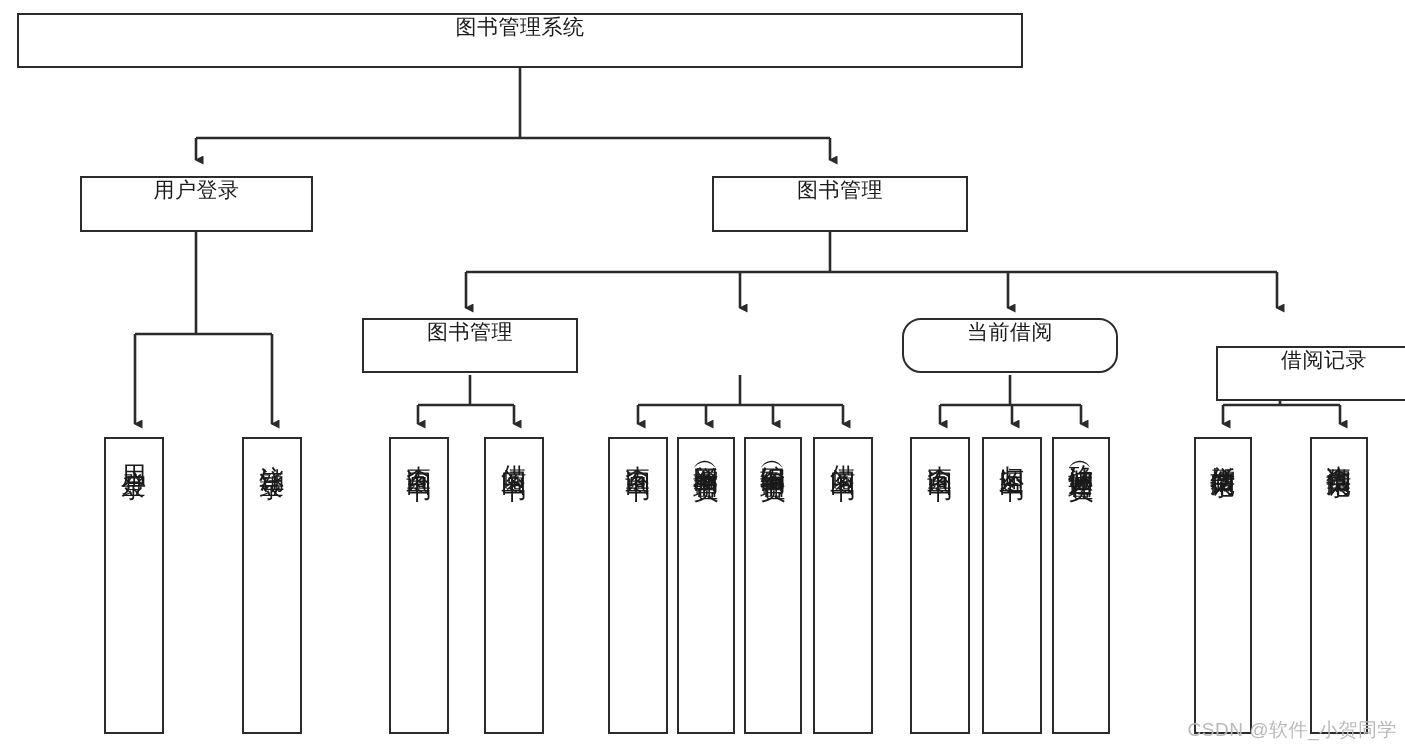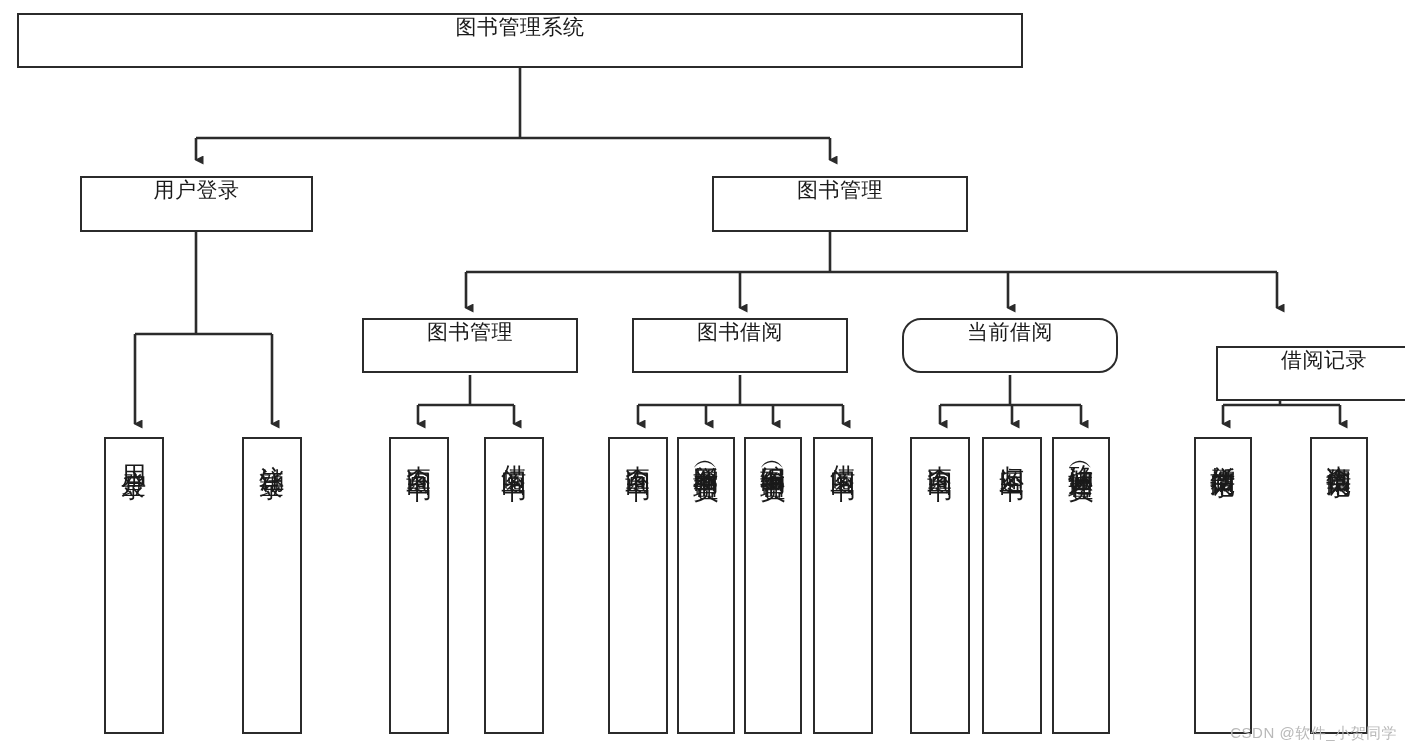--- a/index.html
+++ b/index.html
@@ -63,21 +63,21 @@
     white-space: nowrap;
   }
   .node.v.tall .label {
     font-size: 25px;
     letter-spacing: 2px;
   }
   .watermark {
     position: absolute;
     right: 8px;
     bottom: 4px;
-    font-size: 15px;
+    font-size: 19px;
     color: #b9b9b9;
     letter-spacing: 0.5px;
     white-space: nowrap;
   }
 </style>
 </head>
 <body>
 
 <div id="canvas">
 
@@ -138,23 +138,20 @@
   <div class="node h" style="left:80px; top:176px; width:233px; height:56px;">
     <span class="label">用户登录</span>
   </div>
   <div class="node h" style="left:712px; top:176px; width:256px; height:56px;">
     <span class="label">图书管理</span>
   </div>
 
   <div class="node h" style="left:362px; top:318px; width:216px; height:55px;">
     <span class="label">图书管理</span>
   </div>
-  <div class="node h" style="left:632px; top:318px; width:216px; height:55px;">
-    <span class="label">图书借阅</span>
-  </div>
   <div class="node h" style="left:902px; top:318px; width:216px; height:55px;border-radius:19px;">
     <span class="label">当前借阅</span>
   </div>
   <div class="node h" style="left:1216px; top:318px; width:216px; height:55px;margin-top:28px;">
     <span class="label">借阅记录</span>
   </div>
 
   <div class="node v" style="left:104px; top:437px; width:60px; height:297px;">
     <span class="label">用户登录</span>
   </div>

